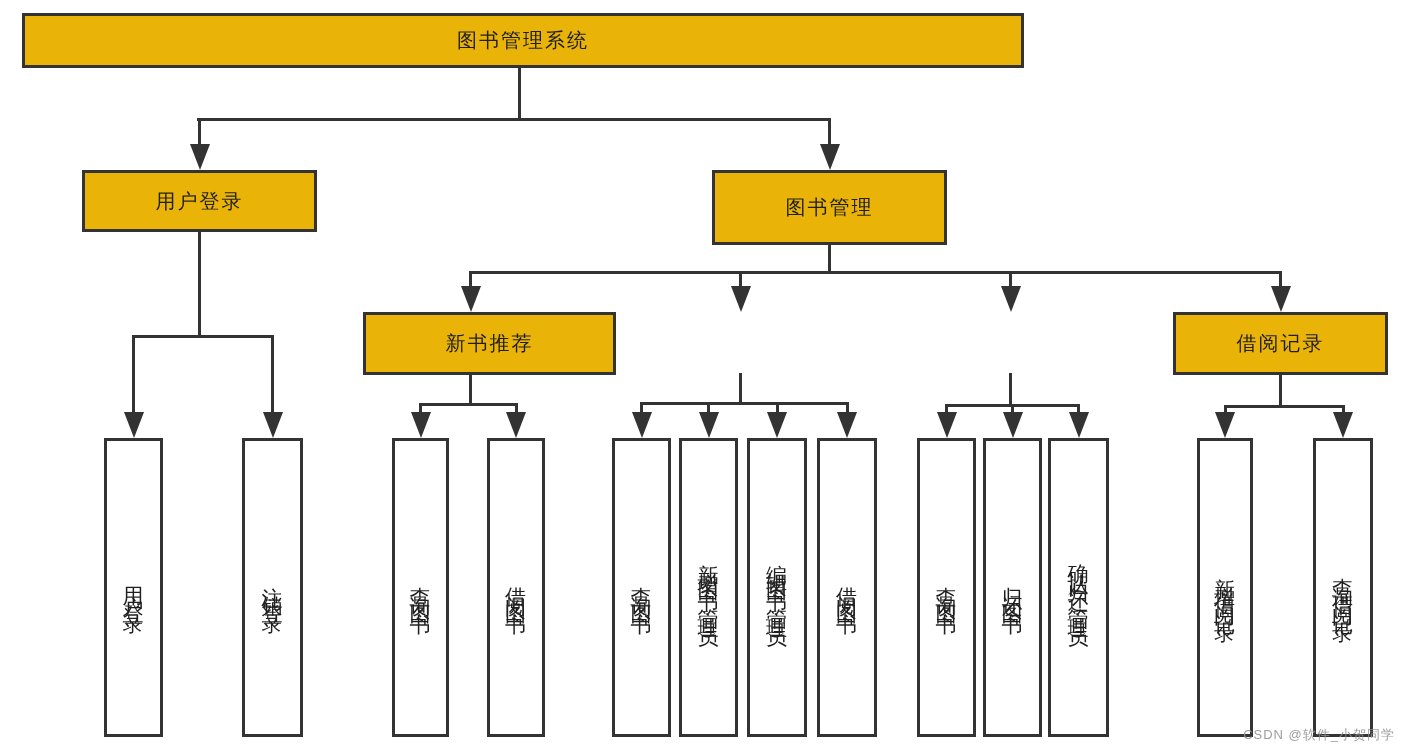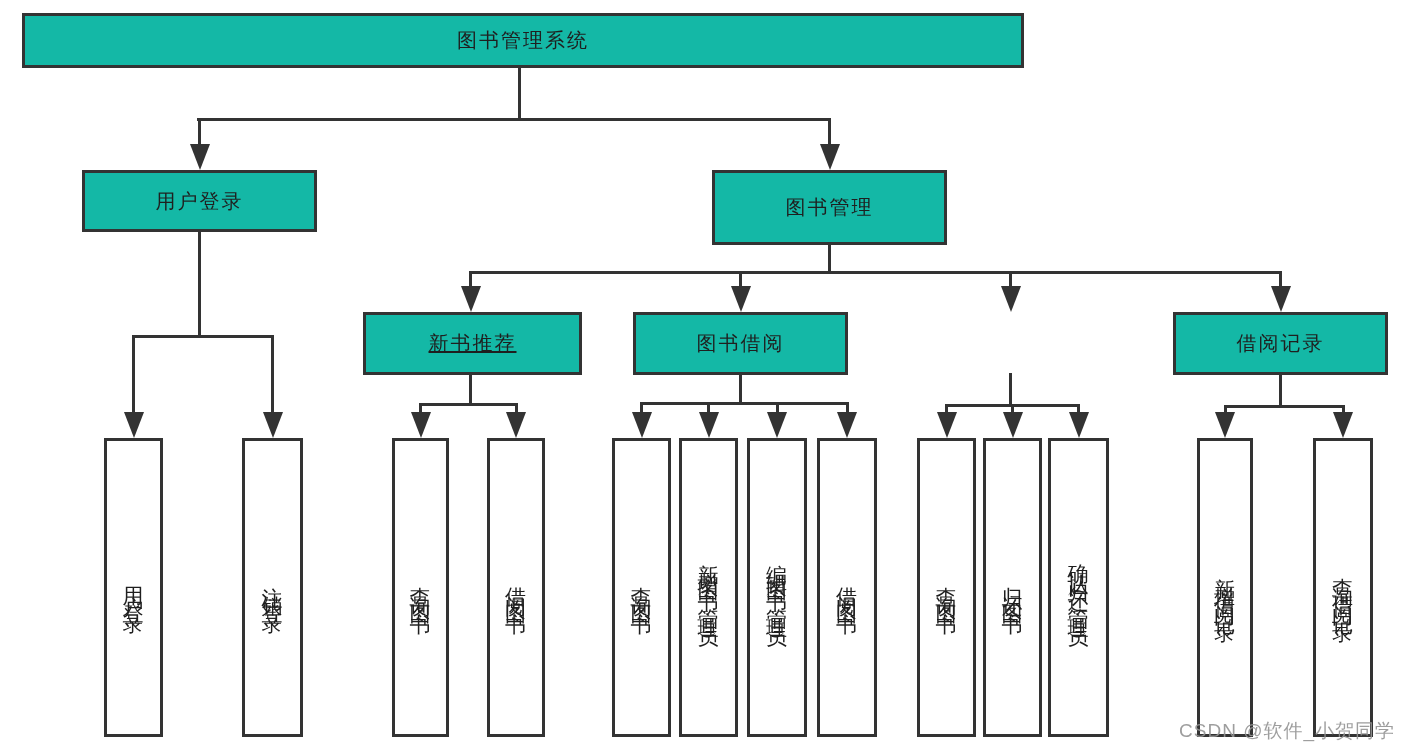--- a/index.html
+++ b/index.html
@@ -9,21 +9,21 @@
     height: 747px;
     background: #ffffff;
     font-family: "Liberation Sans", "DejaVu Sans", sans-serif;
     overflow: hidden;
   }
   
   .box {
     position: absolute;
     box-sizing: border-box;
     border: 3px solid #333333;
-    background: #14b8a6;
+    background: #eab308;
     display: flex;
     align-items: center;
     justify-content: center;
     color: #1f1f1f;
     font-size: 20px;
     letter-spacing: 2px;
   }
   .vbox {
     position: absolute;
     box-sizing: border-box;
@@ -50,21 +50,21 @@
     width: 0; height: 0;
     border-left: 10px solid transparent;
     border-right: 10px solid transparent;
     border-top: 26px solid #333333;
   }
   .watermark {
     position: absolute;
     right: 10px;
     bottom: 3px;
     color: rgba(148,148,148,0.9);
-    font-size: 19px;
+    font-size: 13px;
     letter-spacing: 1px;
     pointer-events: none;
   }
 </style>
 </head>
 <body>
 
 <div class="canvas">
 
   <div class="vline" style="left:518px; top:66px; height:54px;"></div>
@@ -131,27 +131,24 @@
   </div>
 
   <div class="box" style="left:82px; top:170px; width:235px; height:62px;">
     <span>用户登录</span>
   </div>
 
   <div class="box" style="left:712px; top:170px; width:235px; height:75px;">
     <span>图书管理</span>
   </div>
 
-  <div class="box" style="left:363px; top:312px; width:219px; height:63px;text-decoration:underline;">
+  <div class="box" style="left:363px; top:312px; width:253px; height:63px;">
     <span>新书推荐</span>
   </div>
 
-  <div class="box" style="left:633px; top:312px; width:215px; height:63px;">
-    <span>图书借阅</span>
-  </div>
 
 
   <div class="box" style="left:1173px; top:312px; width:215px; height:63px;">
     <span>借阅记录</span>
   </div>
 
   <div class="vbox" style="left:104px; top:438px; width:59px; height:299px;">
     <span class="vtext">用户登录</span>
   </div>
   <div class="vbox" style="left:242px; top:438px; width:61px; height:299px;">

